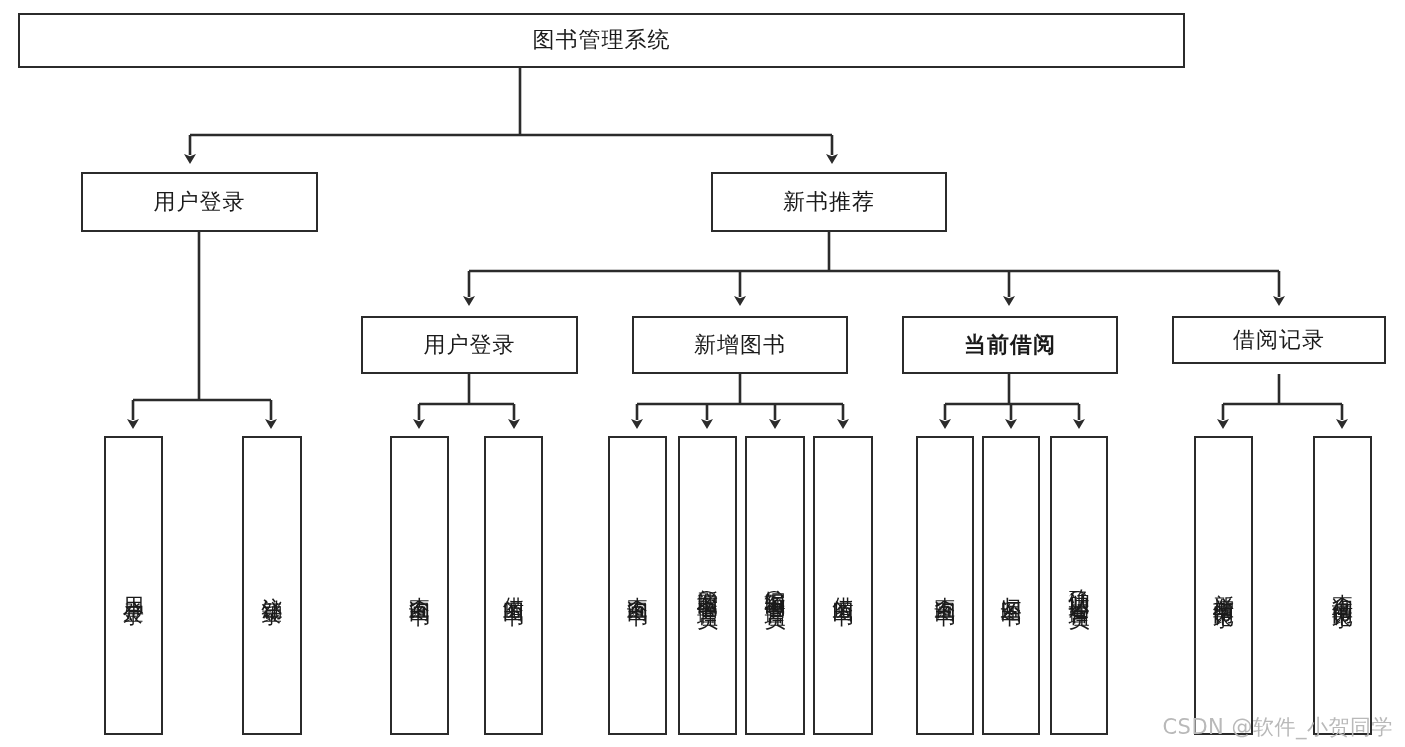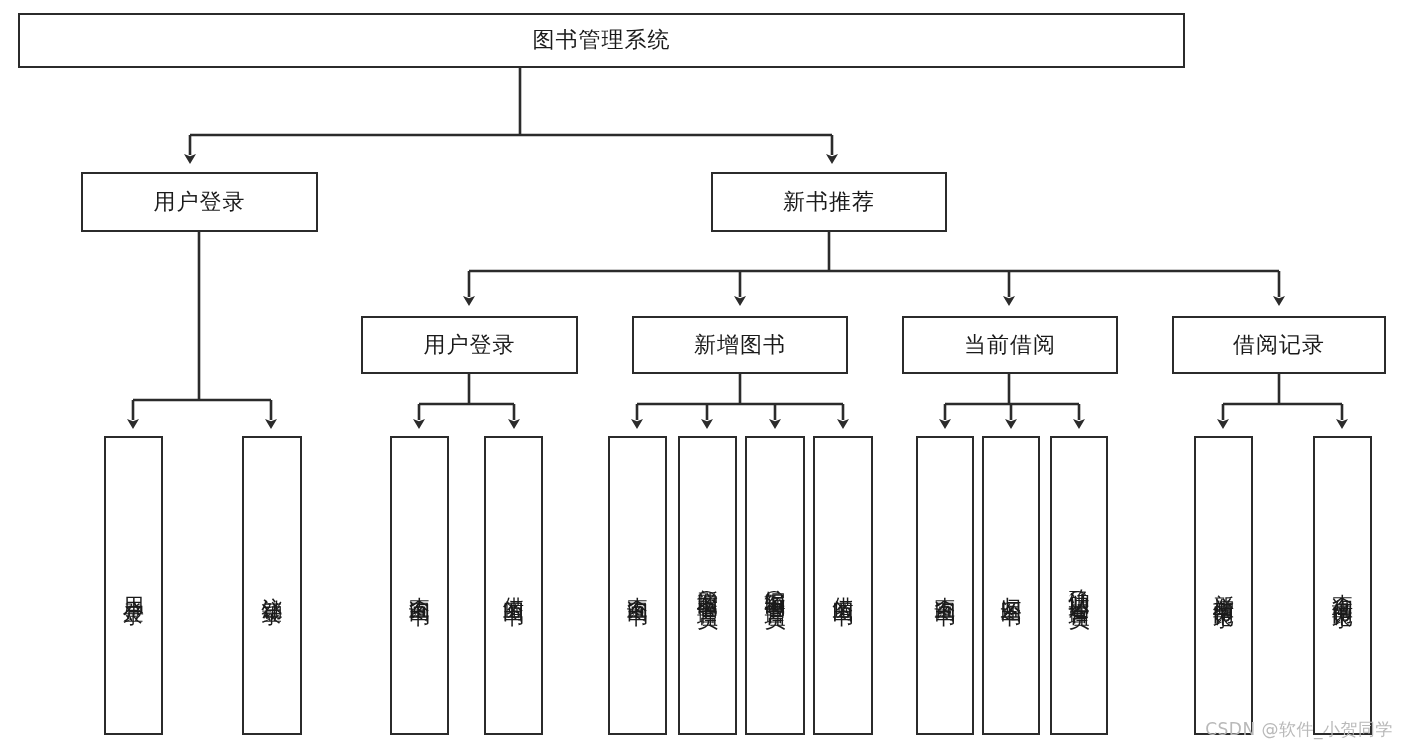--- a/index.html
+++ b/index.html
@@ -54,21 +54,21 @@
     text-orientation: upright;
     display: block;
   }
   .node-label {
     display: block;
   }
   #watermark {
     position: absolute;
     right: 12px;
     bottom: 6px;
-    font-size: 17px;
+    font-size: 21px;
     color: #b9b9b9;
     letter-spacing: 0.5px;
     white-space: nowrap;
     pointer-events: none;
   }
 </style>
 </head>
 <body>
 
 <div id="canvas">
@@ -133,24 +133,24 @@
   <div class="node horizontal" style="left:711px; top:172px; width:236px; height:60px;">
     <span class="node-label">新书推荐</span>
   </div>
 
   <div class="node horizontal" style="left:361px; top:316px; width:217px; height:58px;">
     <span class="node-label">用户登录</span>
   </div>
   <div class="node horizontal" style="left:632px; top:316px; width:216px; height:58px;">
     <span class="node-label">新增图书</span>
   </div>
-  <div class="node horizontal" style="left:902px; top:316px; width:216px; height:58px;">
+  <div class="node horizontal" style="left:902px; top:316px; width:216px; height:58px;font-weight:bold;">
     <span class="node-label">当前借阅</span>
   </div>
-  <div class="node horizontal" style="left:1172px; top:316px; width:214px; height:58px;">
+  <div class="node horizontal" style="left:1172px; top:316px; width:214px; height:48px;">
     <span class="node-label">借阅记录</span>
   </div>
 
   <div class="node vertical" style="left:104px; top:436px; width:59px; height:299px;">
     <span class="node-label">用户登录</span>
   </div>
   <div class="node vertical" style="left:242px; top:436px; width:60px; height:299px;">
     <span class="node-label">注销登录</span>
   </div>
 

